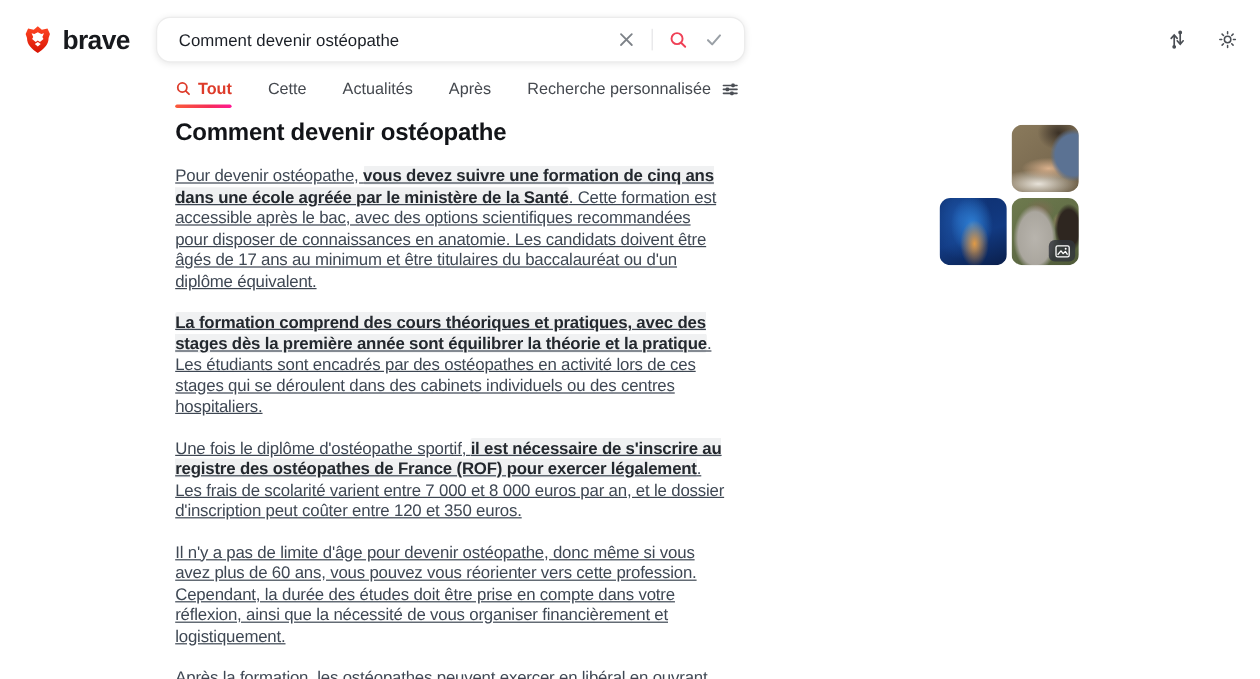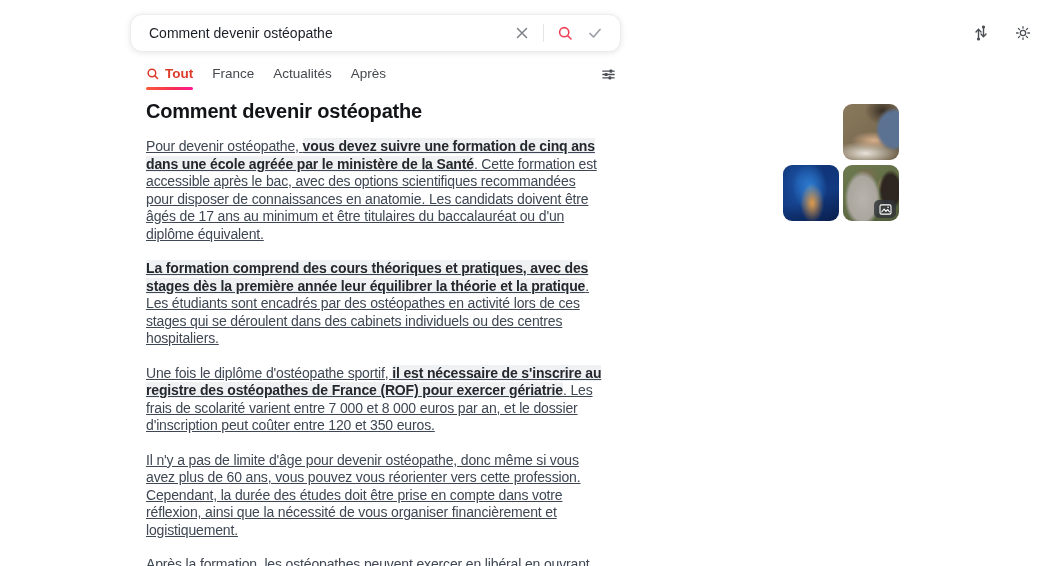--- a/index.html
+++ b/index.html
@@ -15,21 +15,21 @@
     box-shadow:0 1px 6px rgba(0,0,0,0.10); display:flex; align-items:center; padding:0 10px 0 18px; }
   .searchbar input { flex:1; border:none; outline:none; font-size:14px; color:#1b1f26;
     font-family:"Liberation Sans", sans-serif; background:transparent; }
   .sb-btn { background:none; border:none; cursor:pointer; display:flex; align-items:center;
     justify-content:center; width:30px; height:30px; }
   .sb-divider { width:1px; height:18px; background:#e4e4e6; margin:0 6px; }
   .topbar-right { position:absolute; right:18px; top:24px; display:flex; gap:24px; align-items:center; }
   .tb-icon { background:none; border:none; cursor:pointer; display:flex; align-items:center; }
 
   
-  .tabs { position:absolute; left:146px; top:66px; display:flex; align-items:center; gap:19px; }
+  .tabs { position:absolute; left:146px; top:66px; display:flex; align-items:center; gap:30px; }
   .tab { display:flex; align-items:center; gap:5px; font-size:13.5px; color:#45494f;
     cursor:pointer; padding-bottom:9px; position:relative; }
   .tab.active { color:#dd3b2a; font-weight:700; }
   .tab.active::after { content:""; position:absolute; left:0; right:0; bottom:0; height:3px;
     border-radius:2px; background:linear-gradient(90deg,#fa5a3a 0%,#f62e57 60%,#ff1893 100%); }
   .filter-btn { position:absolute; left:600px; top:66px; background:none; border:none; cursor:pointer; }
 
   
   .main { position:absolute; left:146px; top:100px; width:460px; }
   .main h1 { font-size:20px; font-weight:700; color:#121418; letter-spacing:-0.2px; margin-bottom:15px; }
@@ -76,20 +76,36 @@
       linear-gradient(150deg,#6e7a4e 0%,#5f6b45 60%,#4e5938 100%); }
   .more-badge { position:absolute; right:3px; bottom:3px; width:22px; height:18px;
     background:rgba(50,54,60,0.82); border:none; border-radius:5px; display:flex;
     align-items:center; justify-content:center; cursor:pointer; }
 </style>
 </head>
 <body>
 
 <div class="page">
 
+  <div class="logo">
+    <span style="display:flex;">
+      <svg width="27" height="27" viewBox="0 0 24 24">
+        <defs>
+            <linearGradient id="bg1" x1="0" y1="0" x2="0" y2="1">
+          <stop offset="0" stop-color="#ff4724"></stop>
+              <stop offset="1" stop-color="#d81404"></stop>
+        </linearGradient>
+          </defs>
+        <path d="M12 1.6 L15 4.2 L19.2 3.3 L21 7.4 L20 10.4 C20 15.4 16.4 18.6 12 21.4 C7.6 18.6 4 15.4 4 10.4 L3 7.4 L4.8 3.3 L9 4.2 Z" fill="url(#bg1)"></path>
+        <path d="M12 6.2 L14.6 7.4 L16.6 6.8 L15.4 9.6 L16.2 11.2 L13.6 13.4 L12 12.3 L10.4 13.4 L7.8 11.2 L8.6 9.6 L7.4 6.8 L9.4 7.4 Z" fill="#ffffff"></path>
+        <path d="M12 13.4 L14.2 14.8 L12 16.6 L9.8 14.8 Z" fill="#ffffff"></path>
+      </svg>
+    </span>
+    <span class="wordmark">brave</span>
+  </div>
 
   <div class="searchbar">
     <input type="text" spellcheck="false" value="Comment devenir ostéopathe" style="">
     <button class="sb-btn">
       <span style="display:flex;">
         <svg width="16" height="16" viewBox="0 0 16 16">
             <path d="M3.5 3.5 L12.5 12.5 M12.5 3.5 L3.5 12.5" stroke="#7d8288" stroke-width="1.5" stroke-linecap="round"></path>
           </svg>
       </span>
     </button>
@@ -138,27 +154,30 @@
     <div class="tab active">
       <span style="display:flex;">
         <svg width="14" height="14" viewBox="0 0 17 17">
             <circle cx="7.2" cy="7.2" r="4.6" fill="none" stroke="#dd3b2a" stroke-width="1.8"></circle>
             <path d="M10.8 10.8 L14 14" stroke="#dd3b2a" stroke-width="1.8" stroke-linecap="round"></path>
           </svg>
       </span>
       <span>Tout</span>
     </div>
     <div class="tab">
-      <span>France</span>
+      <span>Cette</span>
     </div>
     <div class="tab">
       <span>Actualités</span>
     </div>
     <div class="tab">
       <span>Après</span>
+    </div>
+    <div class="tab">
+      <span>Recherche personnalisée</span>
     </div>
   </nav>
   <button class="filter-btn">
     <svg width="17" height="17" viewBox="0 0 18 18">
       <g stroke="#4a4e54" stroke-width="1.4" stroke-linecap="round">
         <path d="M3 5.5 L15 5.5"></path>
           <rect x="10" y="3.8" width="3" height="3.4" rx="1" fill="#4a4e54" stroke="none"></rect>
         <path d="M3 9 L15 9"></path>
           <rect x="5" y="7.3" width="3" height="3.4" rx="1" fill="#4a4e54" stroke="none"></rect>
         <path d="M3 12.5 L15 12.5"></path>
@@ -167,24 +186,24 @@
     </svg>
   </button>
 
   <main class="main">
     <h1>Comment devenir ostéopathe</h1>
 
     <p>
       <span>Pour devenir ostéopathe, </span><span class="hl">vous devez suivre une formation de cinq ans dans une école agréée par le ministère de la Santé</span><span>. Cette formation est accessible après le bac, avec des options scientifiques recommandées pour disposer de connaissances en anatomie. Les candidats doivent être âgés de 17 ans au minimum et être titulaires du baccalauréat ou d'un diplôme équivalent.</span>
     </p>
     <p>
-      <span class="hl">La formation comprend des cours théoriques et pratiques, avec des stages dès la première année leur équilibrer la théorie et la pratique</span><span>. Les étudiants sont encadrés par des ostéopathes en activité lors de ces stages qui se déroulent dans des cabinets individuels ou des centres hospitaliers.</span>
-    </p>
-    <p>
-      <span>Une fois le diplôme d'ostéopathe sportif, </span><span class="hl">il est nécessaire de s'inscrire au registre des ostéopathes de France (ROF) pour exercer gériatrie</span><span>. Les frais de scolarité varient entre 7 000 et 8 000 euros par an, et le dossier d'inscription peut coûter entre 120 et 350 euros.</span>
+      <span class="hl">La formation comprend des cours théoriques et pratiques, avec des stages dès la première année sont équilibrer la théorie et la pratique</span><span>. Les étudiants sont encadrés par des ostéopathes en activité lors de ces stages qui se déroulent dans des cabinets individuels ou des centres hospitaliers.</span>
+    </p>
+    <p>
+      <span>Une fois le diplôme d'ostéopathe sportif, </span><span class="hl">il est nécessaire de s'inscrire au registre des ostéopathes de France (ROF) pour exercer légalement</span><span>. Les frais de scolarité varient entre 7 000 et 8 000 euros par an, et le dossier d'inscription peut coûter entre 120 et 350 euros.</span>
     </p>
     <p>
       <span>Il n'y a pas de limite d'âge pour devenir ostéopathe, donc même si vous avez plus de 60 ans, vous pouvez vous réorienter vers cette profession. Cependant, la durée des études doit être prise en compte dans votre réflexion, ainsi que la nécessité de vous organiser financièrement et logistiquement.</span>
     </p>
     <p>
       <span>Après la formation, les ostéopathes peuvent exercer en libéral en ouvrant leur propre cabinet, être salariés dans des clubs sportifs ou entreprises, devenir enseignants ou encore se spécialiser dans des domaines comme la pédiatrie, la gériatrie ou le sportif.</span>
     </p>
   </main>
 
   <aside class="images">

